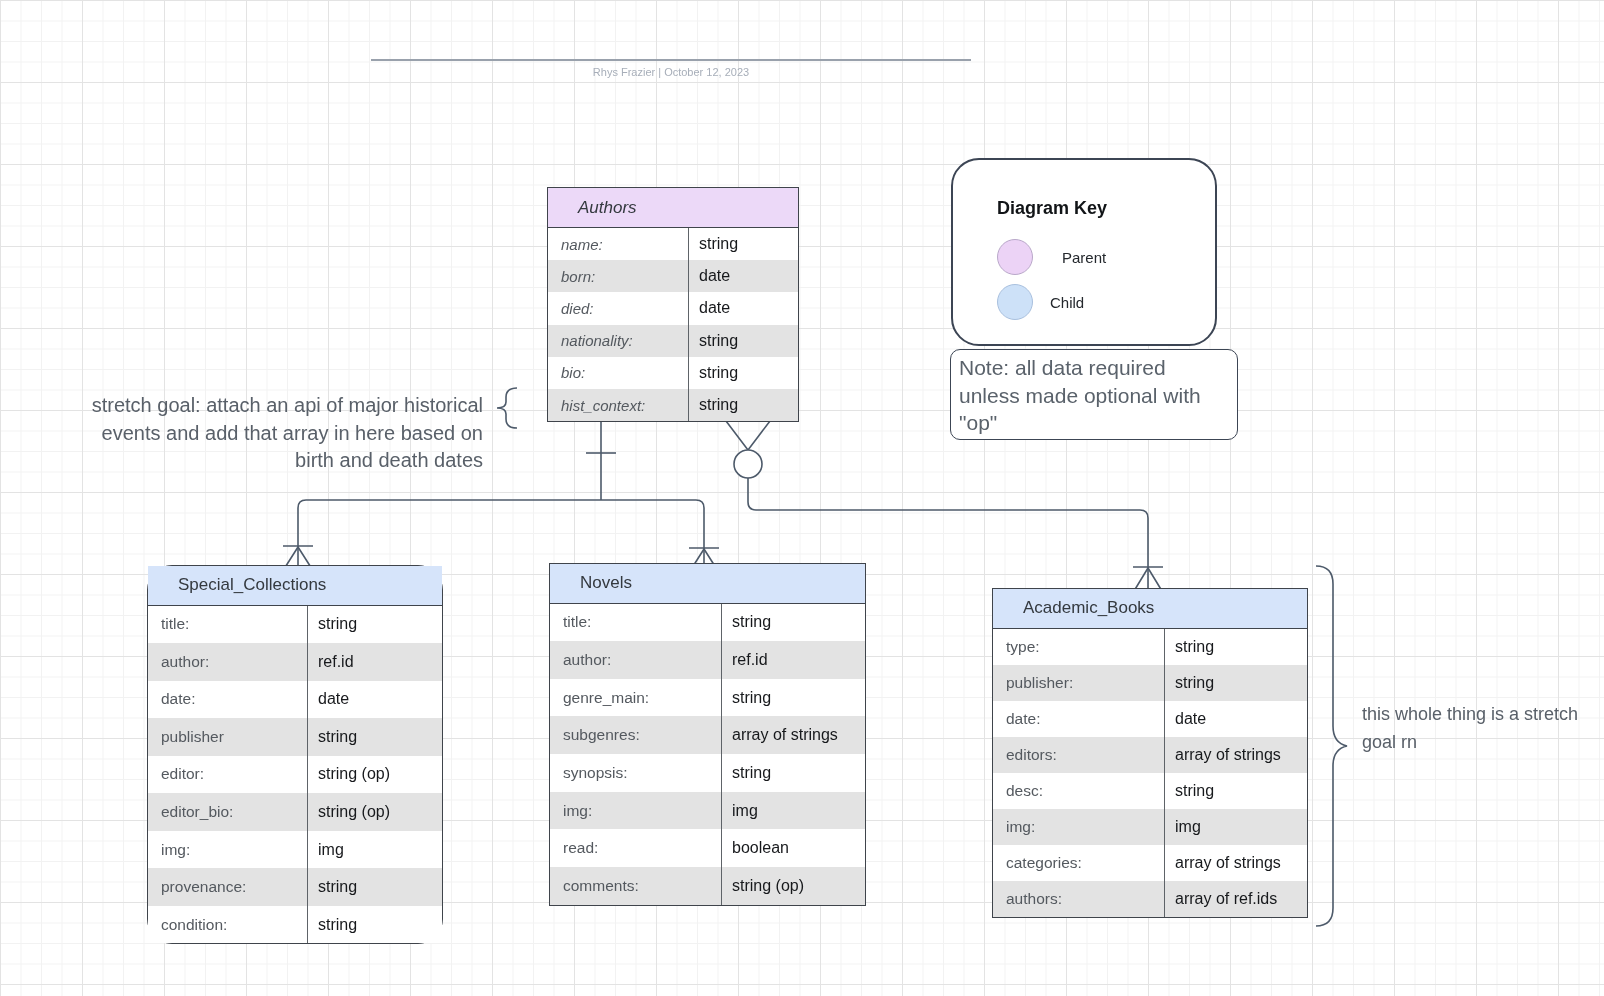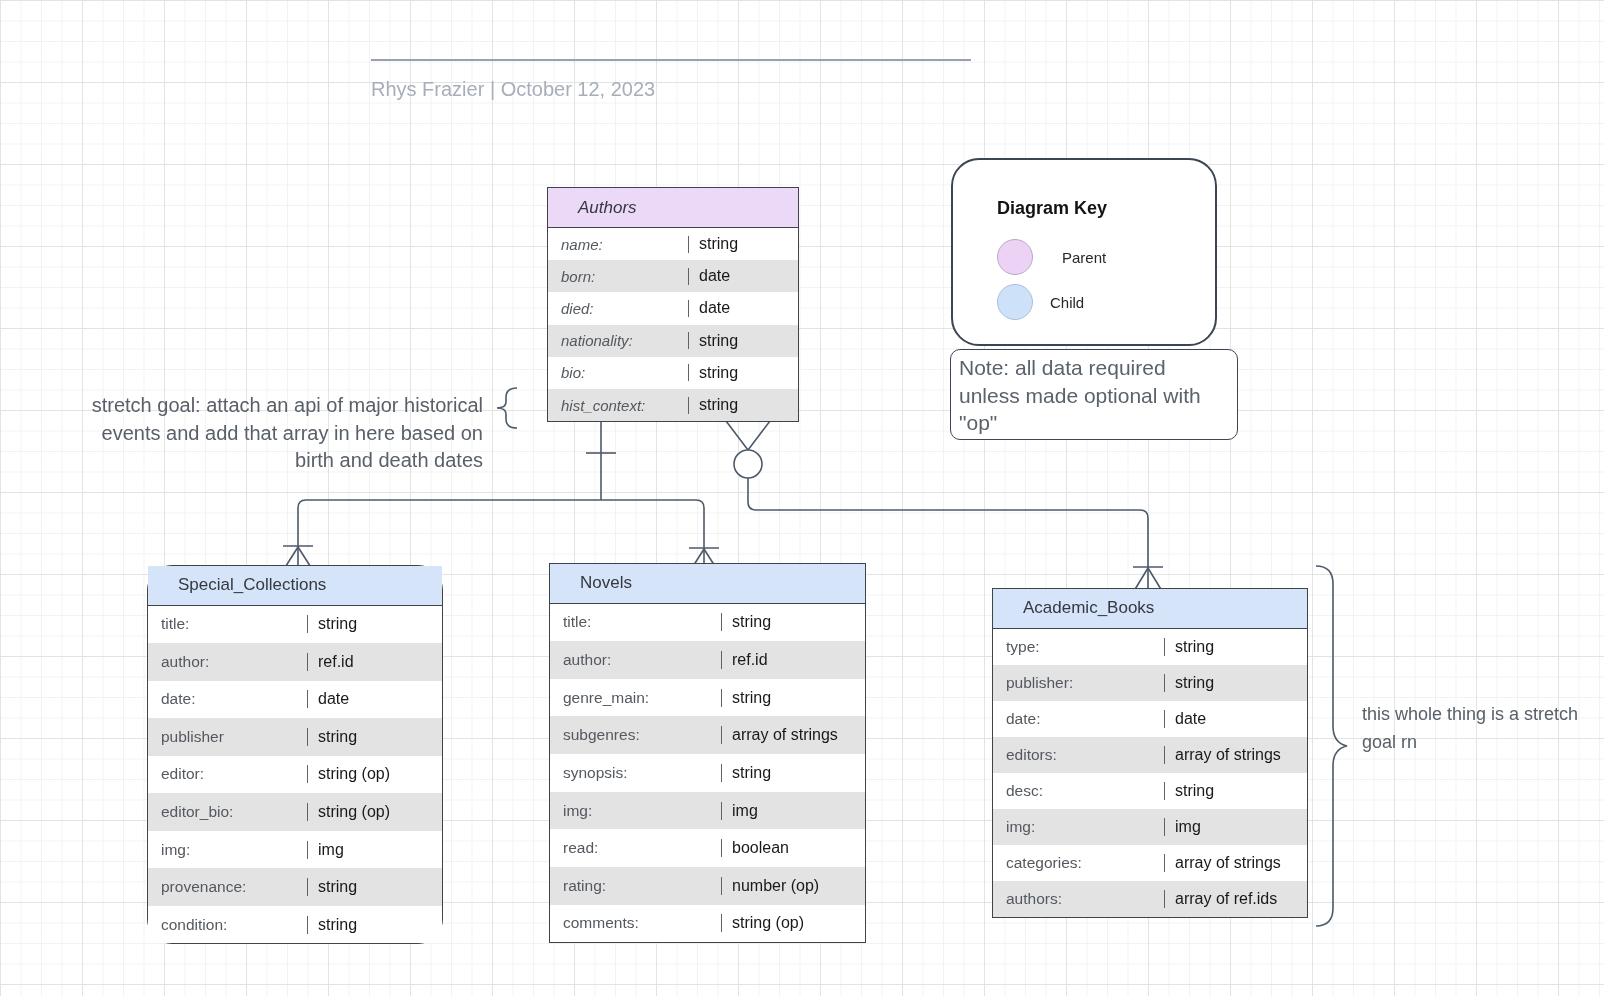--- a/index.html
+++ b/index.html
@@ -12,26 +12,26 @@
       linear-gradient(90deg,#e3e3e3 1px, transparent 1px),
       linear-gradient(#f2f2f2 1px, transparent 1px),
       linear-gradient(90deg,#f2f2f2 1px, transparent 1px);
     background-size:82px 82px,82px 82px,20.5px 20.5px,20.5px 20.5px;
   }
   .abs{position:absolute;box-sizing:border-box;}
   
   .title-block{left:371px;top:24px;width:600px;text-align:center;color:#a5acb8;}
   .title-text{font-size:26px;font-weight:bold;letter-spacing:.5px;}
   .title-rule{left:371px;top:59px;width:600px;height:2px;background:#99a1ac;}
-  .subtitle{left:371px;top:78px;width:600px;font-size:20px;color:#a7aeb9;}
+  .subtitle{left:371px;top:66px;width:600px;text-align:center;font-size:11px;color:#a7aeb9;}
   
   .etable{border:1.5px solid #3f444b;background:#fff;}
   .ehead{height:var(--hdh);background:var(--hdr);border-bottom:1.5px solid #3f444b;
          display:flex;align-items:center;padding-left:30px;font-size:17px;color:#34393f;}
-  .trow{display:flex;height:var(--rowh);background:#fff;align-items:center;}
+  .trow{display:flex;height:var(--rowh);background:#fff;}
   .trow:nth-child(even){background:#e3e3e3;}
   .tcell{display:flex;align-items:center;white-space:nowrap;overflow:hidden;}
   .tlabel{width:var(--lw);border-right:1px solid #5e6368;padding-left:13px;color:#54595f;font-size:15.5px;}
   .tvalue{flex:1;padding-left:10px;color:#17191c;font-size:16px;}
   .authors .ehead{font-style:italic;}
   .authors .tlabel{font-style:italic;font-size:15px;}
   
   .keybox{left:951px;top:158px;width:266px;height:188px;background:#fff;
           border:2px solid #3c4554;border-radius:28px;}
   .keytitle{left:44px;top:38px;font-size:18px;font-weight:bold;color:#111417;position:absolute;text-align:right;}
@@ -173,24 +173,20 @@
         </div>
         <div class="trow">
           <div class="tcell tlabel">img:</div>
           <div class="tcell tvalue">img</div>
         </div>
         <div class="trow">
           <div class="tcell tlabel">read:</div>
           <div class="tcell tvalue">boolean</div>
         </div>
         <div class="trow">
-          <div class="tcell tlabel">rating:</div>
-          <div class="tcell tvalue">number (op)</div>
-        </div>
-        <div class="trow">
           <div class="tcell tlabel">comments:</div>
           <div class="tcell tvalue">string (op)</div>
         </div>
       </div>
   </div>
 
   <div class="abs etable" style="left:992px;top:588px;width:316px;--hdh:38.5px;--rowh:36.1px;--lw:158px;--hdr:#d6e4fa;">
     <div class="ehead">Academic_Books</div>
     <div>
         <div class="trow">

